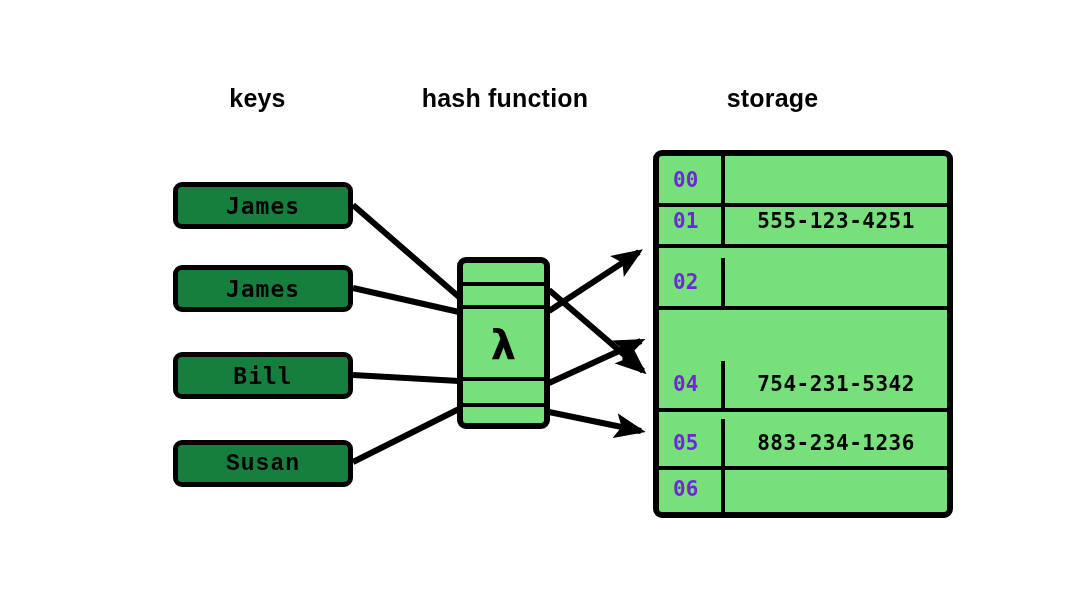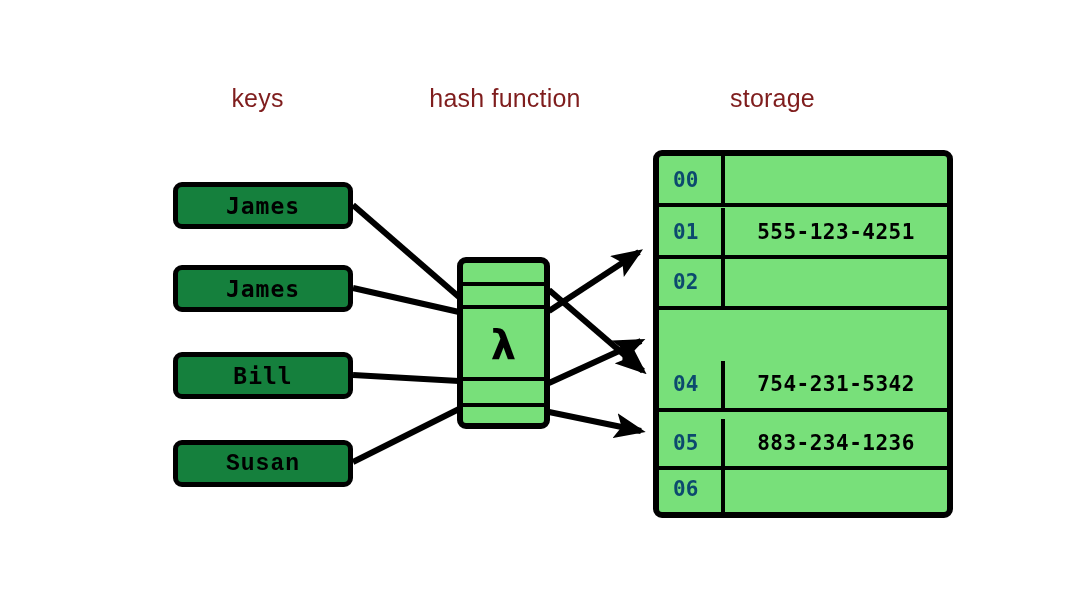--- a/index.html
+++ b/index.html
@@ -18,23 +18,23 @@
     position: absolute;
     left: 0; top: 0;
     width: 1068px;
     height: 605px;
   }
 
   
   .heading {
     position: absolute;
     font-family: "Liberation Sans", sans-serif;
-    font-weight: normal;
+    font-weight: bold;
     font-size: 25px;
-    color: #7f1d1d;
+    color: #000000;
     white-space: nowrap;
     text-align: center;
     letter-spacing: 0.2px;
   }
   #heading-keys      { left:  155px; top: 84px; width: 205px; }
   #heading-hash      { left:  395px; top: 84px; width: 220px; }
   #heading-storage   { left:  665px; top: 84px; width: 215px; }
 
   
   .key-box {
@@ -126,21 +126,21 @@
   .storage-index {
     width: 66px;
     box-sizing: border-box;
     border-right: 4px solid #000000;
     display: flex;
     align-items: center;
     padding-left: 14px;
     font-family: "DejaVu Sans Mono", monospace;
     font-size: 21px;
     font-weight: bold;
-    color: #0c4a6e;
+    color: #6d28d9;
   }
   .storage-value {
     flex: 1;
     display: flex;
     align-items: center;
     justify-content: center;
     font-family: "DejaVu Sans Mono", monospace;
     font-size: 21px;
     font-weight: bold;
     color: #000000;
@@ -193,21 +193,21 @@
   <div class="hash-band" id="hash-band-3"></div>
   <div class="hash-band" id="hash-band-4"></div>
   <div id="hash-lambda">λ</div>
 </div>
 
 <div id="storage-table">
   <div class="storage-row" style="top:0px">
     <div class="storage-index">00</div>
     <div class="storage-value"></div>
   </div>
-  <div class="storage-row" style="top:52px">
+  <div class="storage-row" style="top:41px">
     <div class="storage-index">01</div>
     <div class="storage-value">555-123-4251</div>
   </div>
   <div class="storage-row" style="top:102.4px">
     <div class="storage-index">02</div>
     <div class="storage-value"></div>
   </div>
   <div class="storage-row" style="top:204.8px">
     <div class="storage-index">04</div>
     <div class="storage-value">754-231-5342</div>

